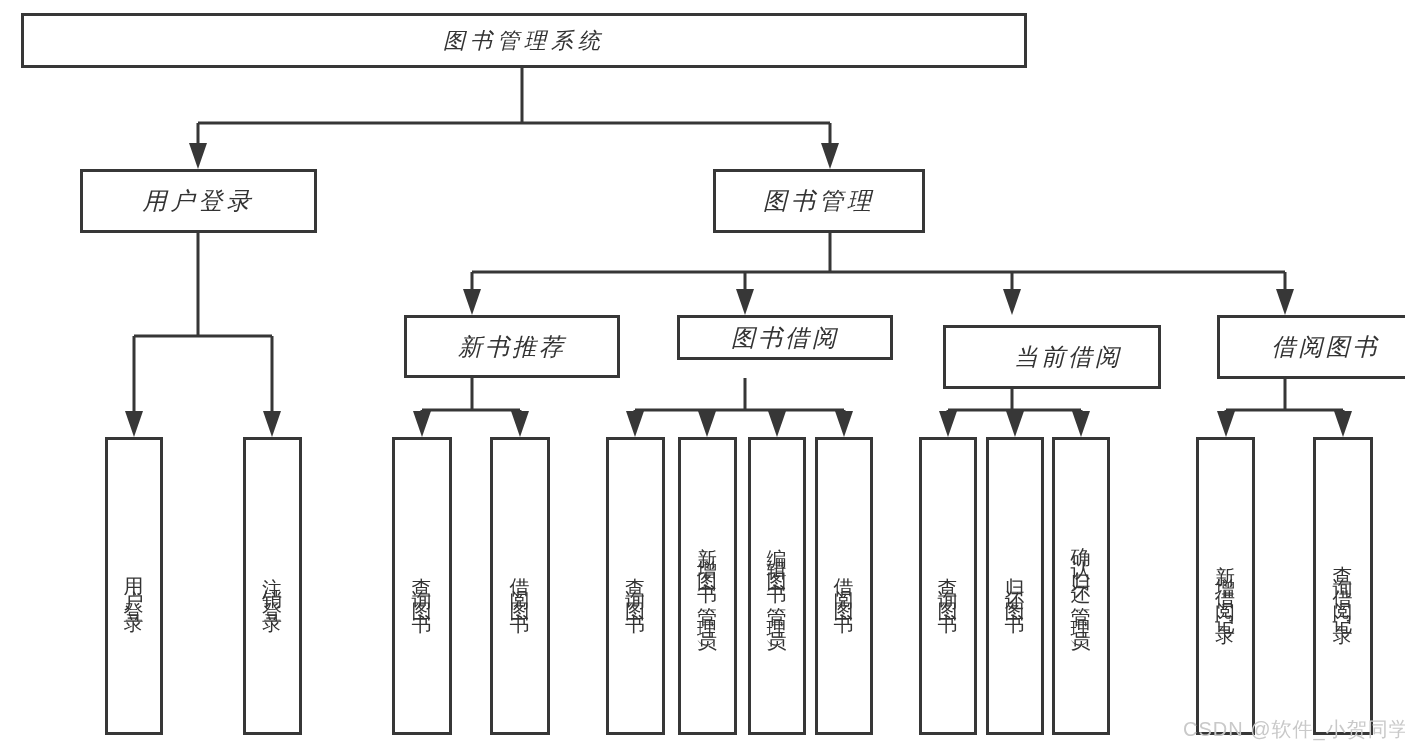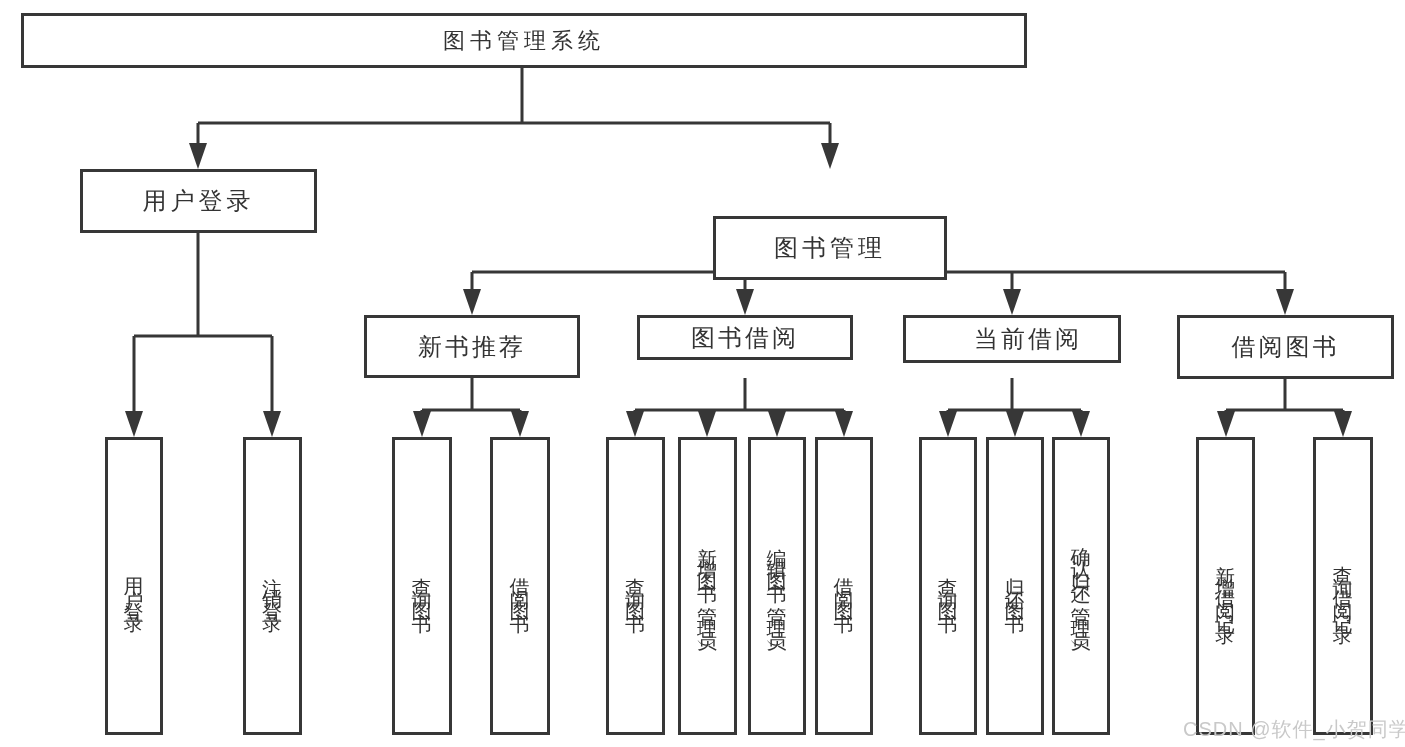--- a/index.html
+++ b/index.html
@@ -17,23 +17,23 @@
   }
   .connectors{position:absolute;left:0;top:0;width:1405px;height:747px;}
   .connectors path{stroke:var(--line);stroke-width:3;fill:none;}
   .connectors polygon{fill:var(--line);stroke:none;}
   .box{
     position:absolute;box-sizing:border-box;border:3px solid var(--line);
     background:var(--box-bg);color:var(--text);
     display:flex;align-items:center;justify-content:center;
     text-align:center;
   }
-  .h-box{font-size:24px;letter-spacing:4px;white-space:nowrap;}
+  .h-box{font-size:24px;letter-spacing:4px;white-space:nowrap;font-style:italic;}
   .root-box{font-size:22px;letter-spacing:5px;}
-  .l3-box{letter-spacing:3px;}
+  .l3-box{letter-spacing:3px;margin-left:40px;}
   .v-box{
     writing-mode:vertical-rl;
     font-size:20px;letter-spacing:12px;line-height:1;
   }
   .watermark{
     position:absolute;left:1183px;top:716px;
     font-size:20px;color:var(--wm);white-space:nowrap;letter-spacing:1px;
   }
 </style>
 </head>
@@ -80,25 +80,25 @@
     <g>
       <path d="M1285 378 V410 M1226 410 H1343 M1226 410 V425 M1343 410 V425"></path>
       <polygon points="1226,437 1217,411 1235,411"></polygon>
       <polygon points="1343,437 1334,411 1352,411"></polygon>
     </g>
   </svg>
 
   <div class="box h-box root-box" style="left:21px;top:13px;width:1006px;height:55px;">图书管理系统</div>
 
   <div class="box h-box" style="left:80px;top:169px;width:237px;height:64px;">用户登录</div>
-  <div class="box h-box" style="left:713px;top:169px;width:234px;height:64px;margin-top:47px;">图书管理</div>
+  <div class="box h-box" style="left:713px;top:169px;width:212px;height:64px;">图书管理</div>
 
   <div class="box h-box l3-box" style="left:364px;top:315px;width:216px;height:63px;">新书推荐</div>
   <div class="box h-box l3-box" style="left:637px;top:315px;width:216px;height:45px;">图书借阅</div>
-  <div class="box h-box l3-box" style="left:903px;top:315px;width:218px;height:48px;padding-left:32px;">当前借阅</div>
+  <div class="box h-box l3-box" style="left:903px;top:325px;width:218px;height:64px;padding-left:32px;">当前借阅</div>
   <div class="box h-box l3-box" style="left:1177px;top:315px;width:217px;height:64px;">借阅图书</div>
 
   <div class="box v-box" style="left:105px;top:437px;width:58px;height:298px;">用户登录</div>
   <div class="box v-box" style="left:243px;top:437px;width:59px;height:298px;">注销登录</div>
 
   <div class="box v-box" style="left:392px;top:437px;width:60px;height:298px;">查询图书</div>
   <div class="box v-box" style="left:490px;top:437px;width:60px;height:298px;">借阅图书</div>
 
   <div class="box v-box" style="left:606px;top:437px;width:59px;height:298px;">查询图书</div>
   <div class="box v-box" style="left:678px;top:437px;width:59px;height:298px;">新增图书（管理员）</div>

